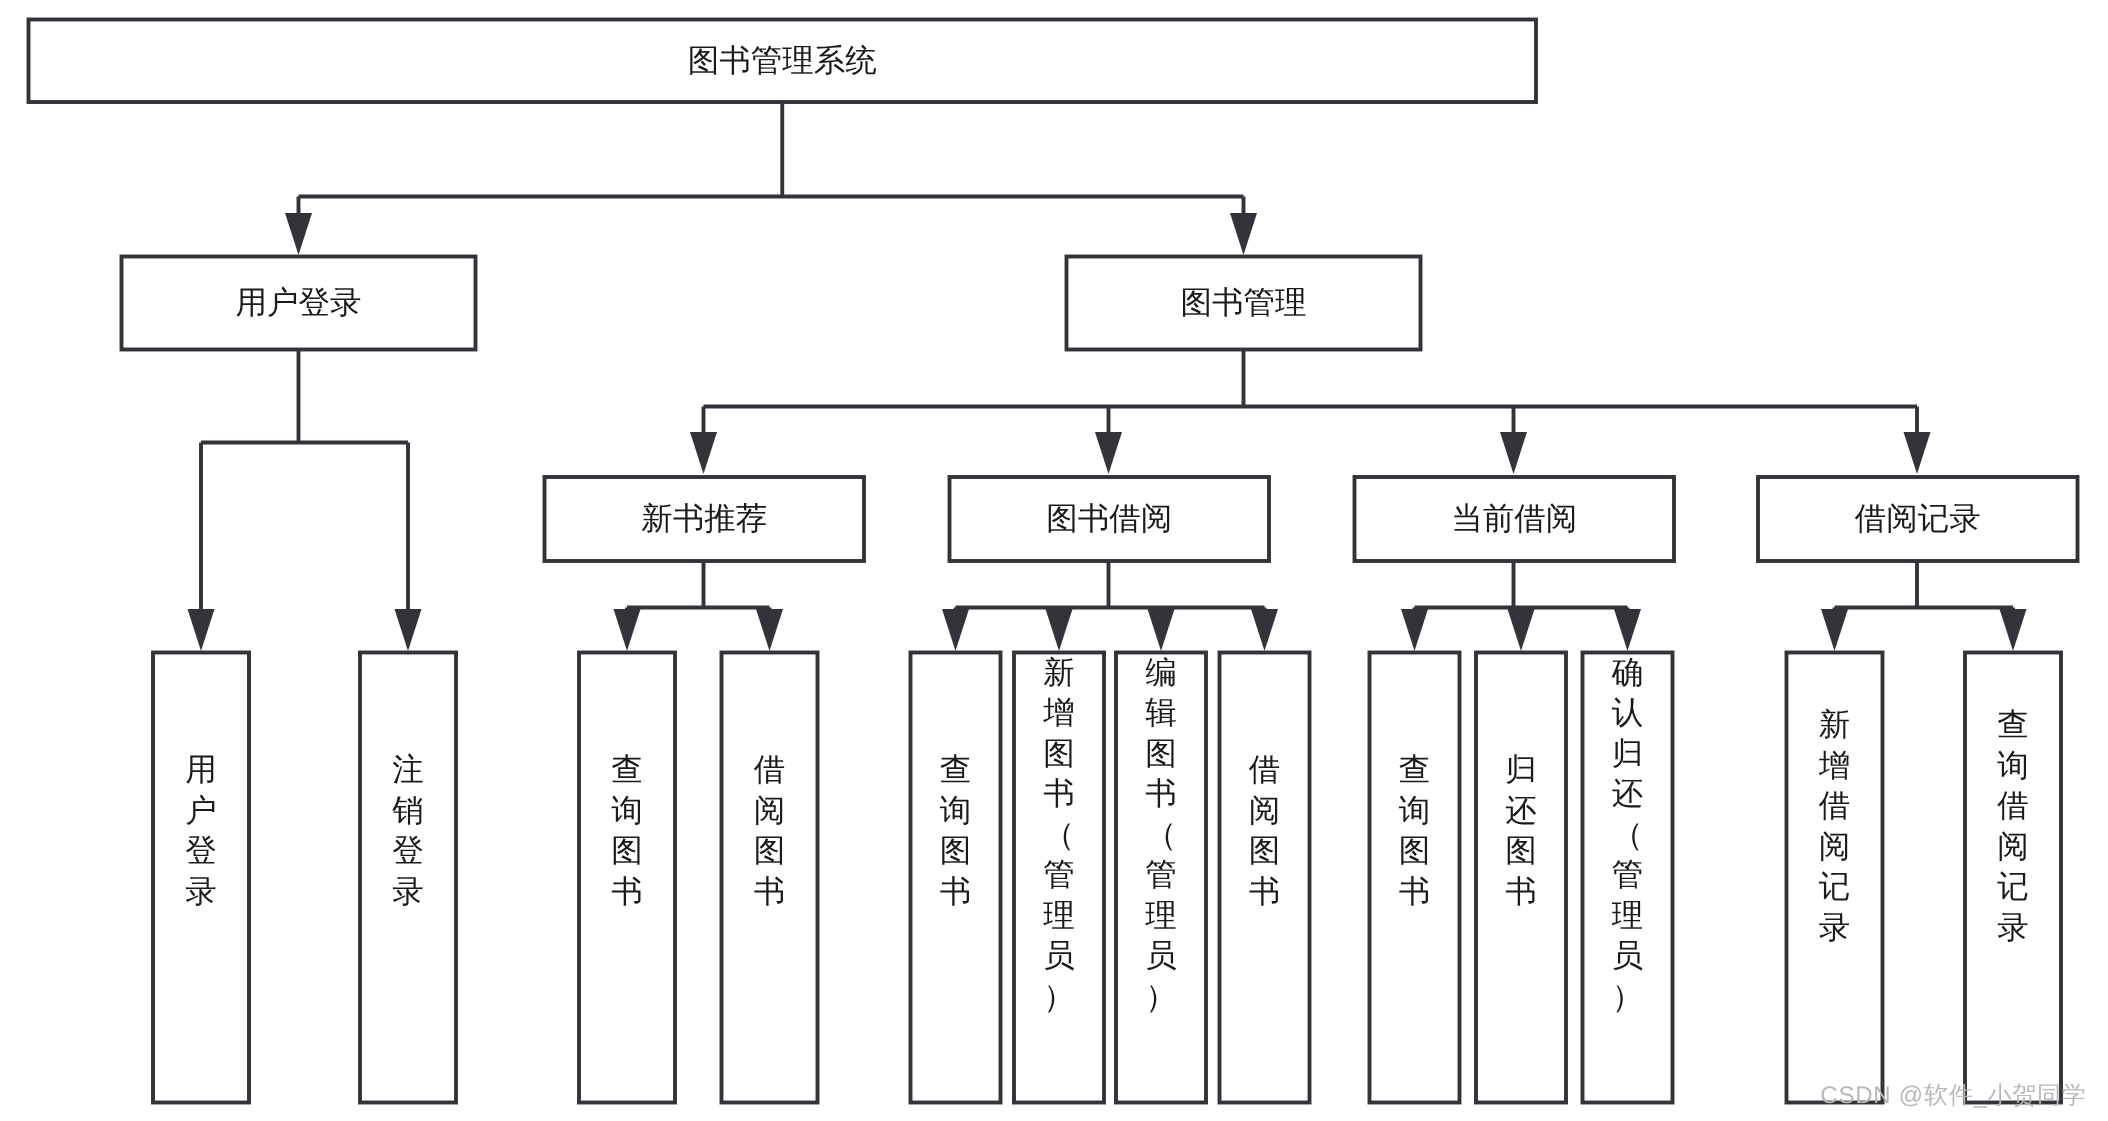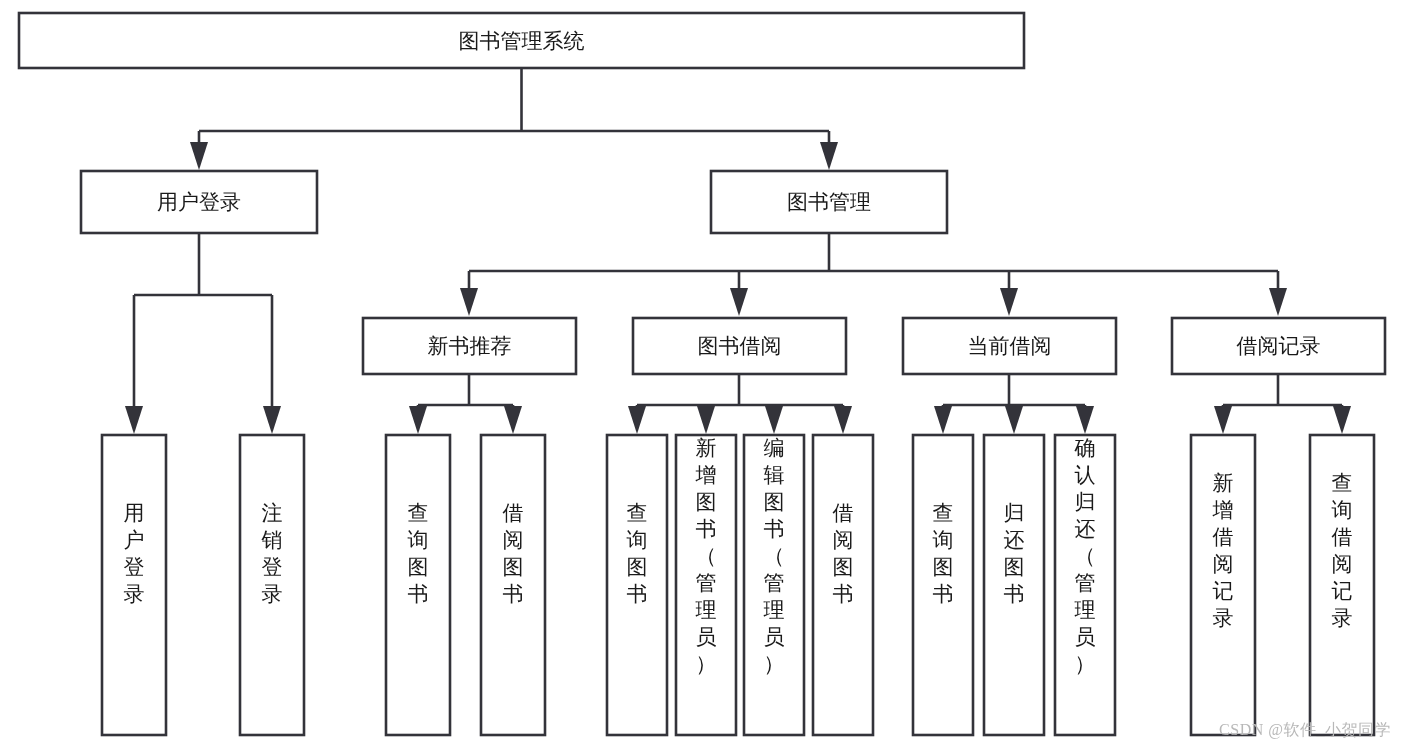--- a/index.html
+++ b/index.html
@@ -47,21 +47,21 @@
   .node-label-v {
     fill: #1a1a1a;
     font-family: "Liberation Sans", "DejaVu Sans", sans-serif;
     font-size: 21px;
     text-anchor: middle;
   }
   .watermark {
     position: absolute;
     right: 14px;
     bottom: 6px;
-    font-family: Liberation Serif, serif;
+    font-family: Liberation Sans, sans-serif;
     font-size: 16px;
     color: #b8b8b8;
     letter-spacing: 0.5px;
     white-space: nowrap;
     pointer-events: none;
   }
 </style>
 </head>
 <body>
 

